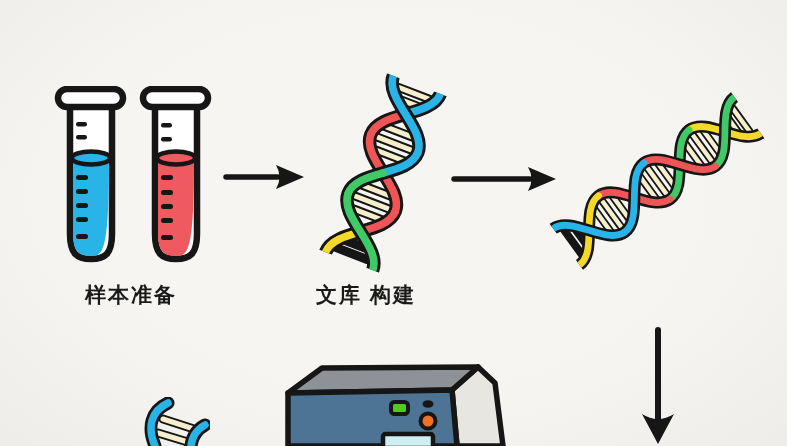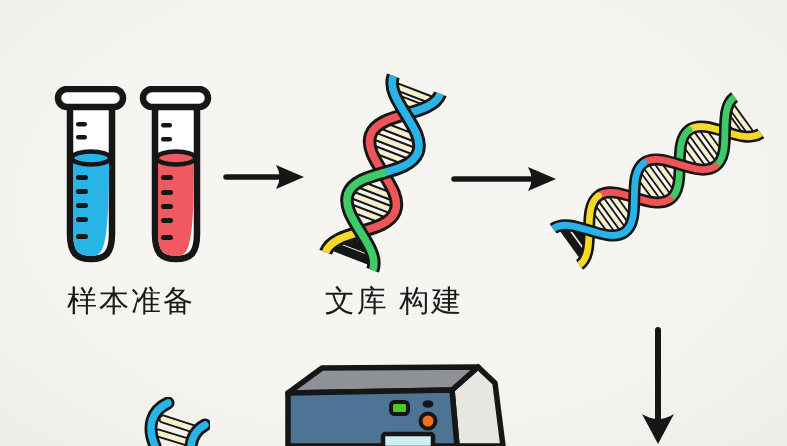--- a/index.html
+++ b/index.html
@@ -7,22 +7,22 @@
     position:relative;
     width:787px;height:446px;
     overflow:hidden;
     background:radial-gradient(ellipse at 50% 45%, var(--bg) 55%, var(--bg_edge) 100%);
     font-family:"Liberation Sans","DejaVu Sans",sans-serif;
   }
   .abs{position:absolute;}
   .step-label{
     position:absolute;
     transform:translateX(-50%);
-    font-size:30px;
-    font-weight:400;
+    font-size:21px;
+    font-weight:700;
     letter-spacing:2px;
     color:var(--text);
     white-space:nowrap;
   }
   
   .s-ink{stroke:var(--ink);}
   .s-cyan{stroke:var(--cyan);}
   .s-red{stroke:var(--red);}
   .s-green{stroke:var(--green);}
   .s-yellow{stroke:var(--yellow);}
@@ -119,21 +119,21 @@
       </g>
       <g>
         <path class="strand s-ink" stroke-width="15" d="M22,0 C22,28 78,42 78,70 C78,98 22,112 22,140 C22,168 78,182 78,210"></path>
         <path class="strand s-cyan" stroke-width="8.5" d="M22,0 C22,28 78,42 78,70"></path>
         <path class="strand s-cyan" stroke-width="8.5" d="M78,70 C78,84 64,94.5 50,105"></path>
         <path class="strand s-green" stroke-width="8.5" d="M50,105 C36,115.5 22,126 22,140"></path>
         <path class="strand s-green" stroke-width="8.5" d="M22,140 C22,168 78,182 78,210"></path>
       </g>
     </svg>
   </div>
-  <div class="step-label" style="left:394px;top:281px;text-align:center;">文库 构建</div>
+  <div class="step-label" style="left:366px;top:281px;text-align:center;">文库 构建</div>
 
   <svg class="abs" style="left:450px;top:162px;" width="110" height="34" viewBox="0 0 110 34">
     <line class="s-ink" x1="4" y1="17" x2="80" y2="17" stroke-width="5.5" stroke-linecap="round"></line>
     <path class="f-ink" d="M78,5 Q85,17 78,29 L106,17 Z"></path>
   </svg>
 
   <div class="abs" style="left:657px;top:181px;width:0;height:0;">
     <svg style="position:absolute;transform:translate(-50%,-50%) rotate(54deg);" width="80" height="224" viewBox="0 0 100 280">
       <g>
         <g class="rung s-ink" stroke-width="10">

